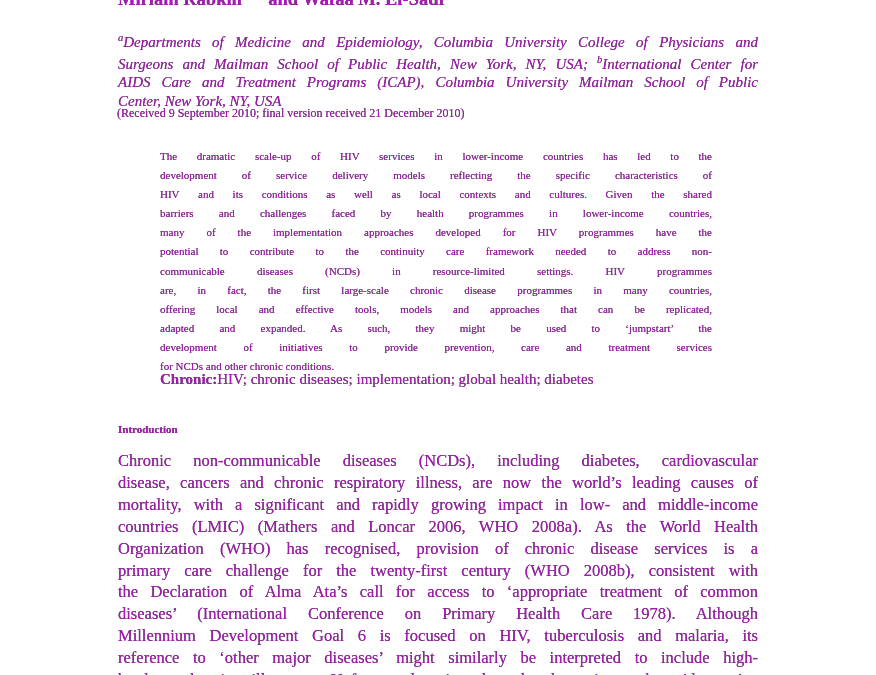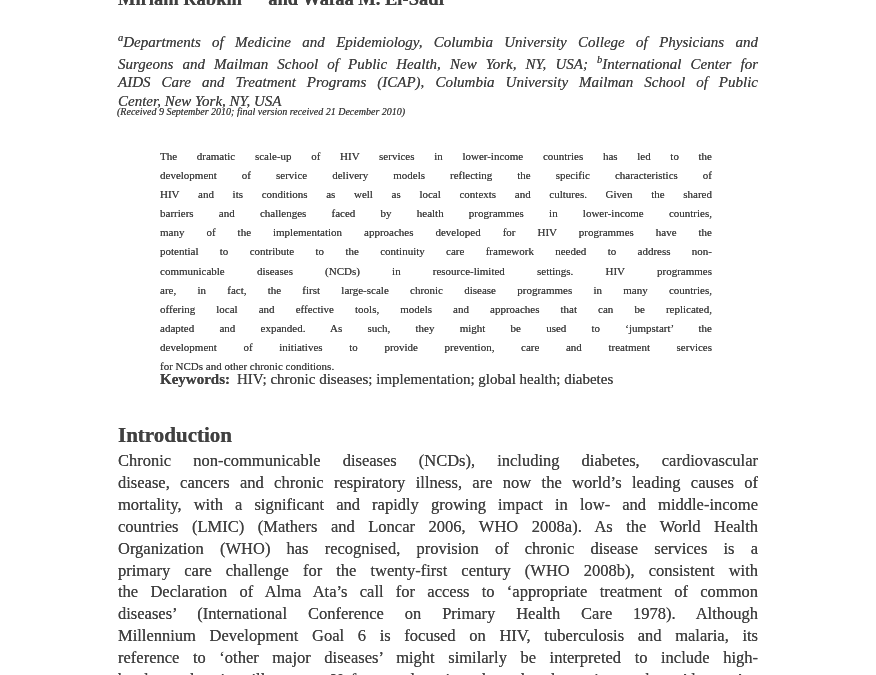--- a/index.html
+++ b/index.html
@@ -7,21 +7,21 @@
     padding: 0;
     background: #ffffff;
   }
   #page {
     position: relative;
     width: 876px;
     height: 675px;
     background: #ffffff;
     overflow: hidden;
     font-family: "Liberation Serif", "DejaVu Serif", serif;
-    color: #404040;
+    color: #a21caf;
     text-shadow: 0 0 0.45px rgba(20,20,20,0.75);
   }
   .abs { position: absolute; }
 
   
   #authors {
     left: 118px; top: -13px; width: 640px;
     font-size: 18.5px; font-weight: bold; white-space: nowrap;
   }
   #authors sup { font-size: 12px; }
@@ -29,41 +29,41 @@
   
   #affiliations {
     left: 118px; top: 29px; width: 640px;
     font-size: 15px; font-style: italic; line-height: 18.2px;
   }
   #affiliations sup { font-size: 10.5px; font-style: italic; }
 
   
   #received {
     left: 117px; top: 106px; width: 640px;
-    font-size: 10px; font-style: italic;
+    font-size: 12px; 
   }
 
   
   #abstract {
     left: 160px; top: 147px; width: 552px;
     font-size: 11px; line-height: 19.1px;
   }
 
   
   #keywords {
     left: 160px; top: 371px; width: 552px;
     font-size: 15px;
   }
   #keywords .kw-label { font-weight: bold; }
-  #keywords .kw-text  { margin-left: 7px; }
+  #keywords .kw-text  { }
 
   
   #intro-heading {
     left: 118px; top: 423px; width: 640px;
-    font-size: 21px; font-weight: bold;
+    font-size: 11px; font-weight: bold;
   }
   #intro {
     left: 118px; top: 450px; width: 640px;
     font-size: 16.5px; line-height: 21.9px;
   }
 
   
   .jl {
     text-align: justify;
     text-align-last: justify;
@@ -100,21 +100,21 @@
     <div class="jl">potential to contribute to the continuity care framework needed to address non-</div>
     <div class="jl">communicable diseases (NCDs) in resource-limited settings. HIV programmes</div>
     <div class="jl">are, in fact, the first large-scale chronic disease programmes in many countries,</div>
     <div class="jl">offering local and effective tools, models and approaches that can be replicated,</div>
     <div class="jl">adapted and expanded. As such, they might be used to ‘jumpstart’ the</div>
     <div class="jl">development of initiatives to provide prevention, care and treatment services</div>
     <div class="jl-last">for NCDs and other chronic conditions.</div>
   </div>
 
   <div id="keywords" class="abs">
-    <span class="kw-label">Keywords:</span><span class="kw-text">HIV; chronic diseases; implementation; global health; diabetes</span>
+    <span class="kw-label">Chronic:</span><span class="kw-text">HIV; chronic diseases; implementation; global health; diabetes</span>
   </div>
 
   <div id="intro-heading" class="abs">Introduction</div>
 
   <div id="intro" class="abs">
     <div class="jl">Chronic non-communicable diseases (NCDs), including diabetes, cardiovascular</div>
     <div class="jl">disease, cancers and chronic respiratory illness, are now the world’s leading causes of</div>
     <div class="jl">mortality, with a significant and rapidly growing impact in low- and middle-income</div>
     <div class="jl">countries (LMIC) (Mathers and Loncar 2006, WHO 2008a). As the World Health</div>
     <div class="jl">Organization (WHO) has recognised, provision of chronic disease services is a</div>

